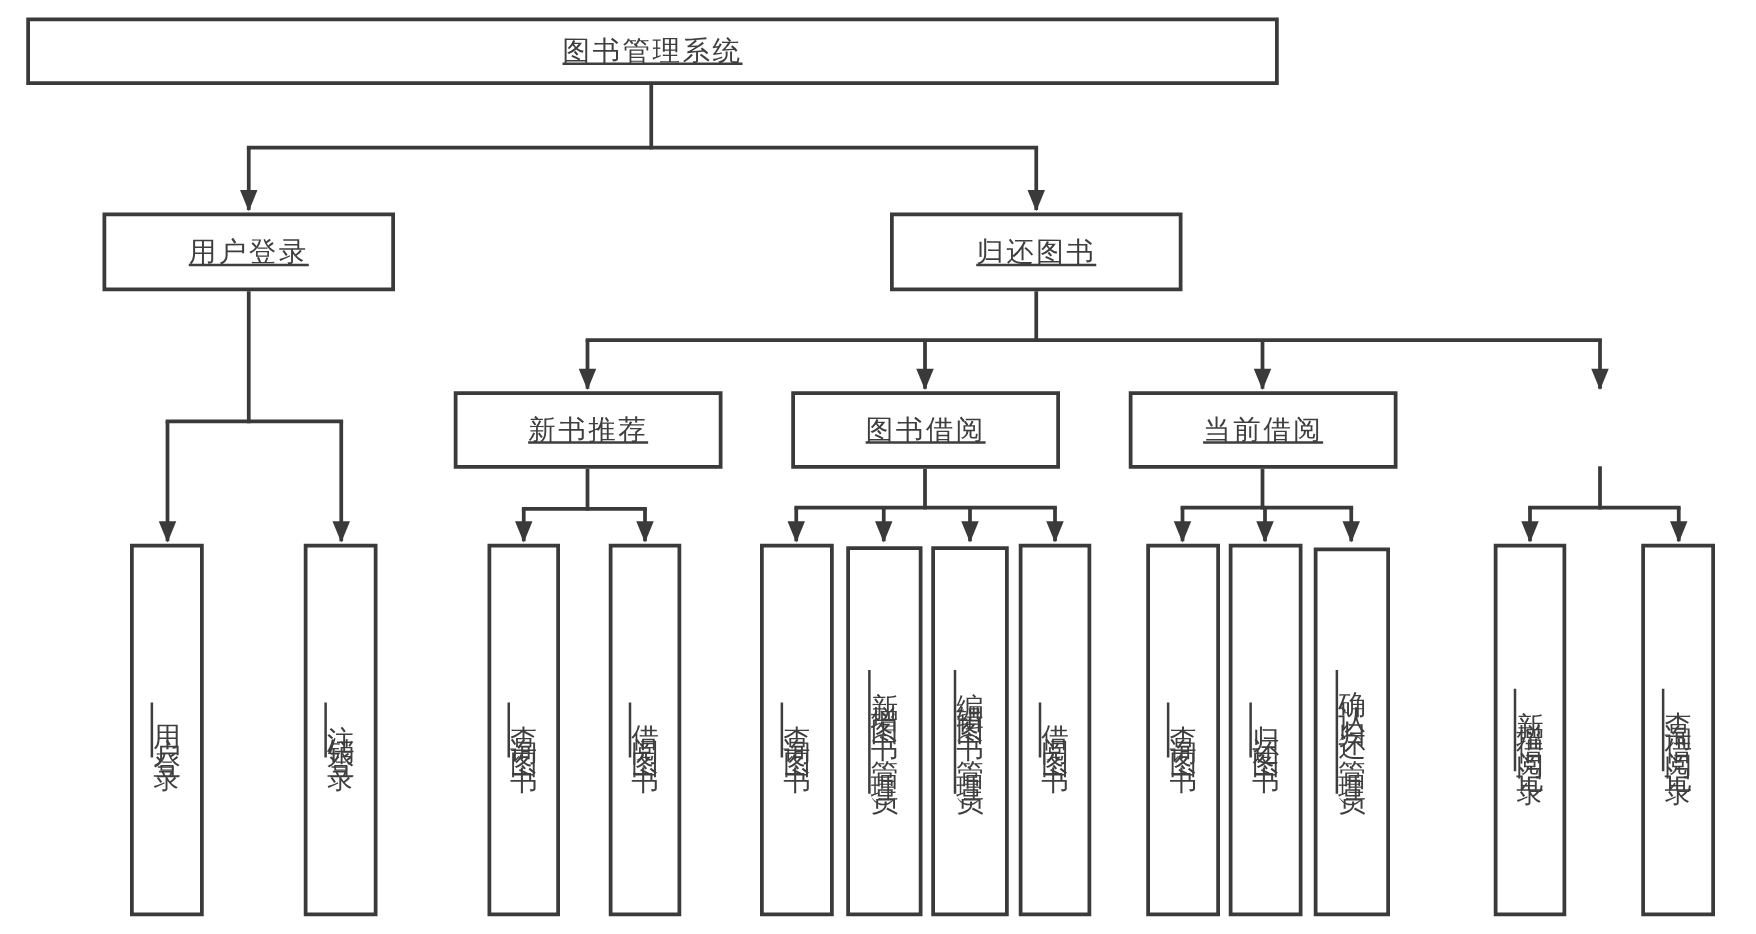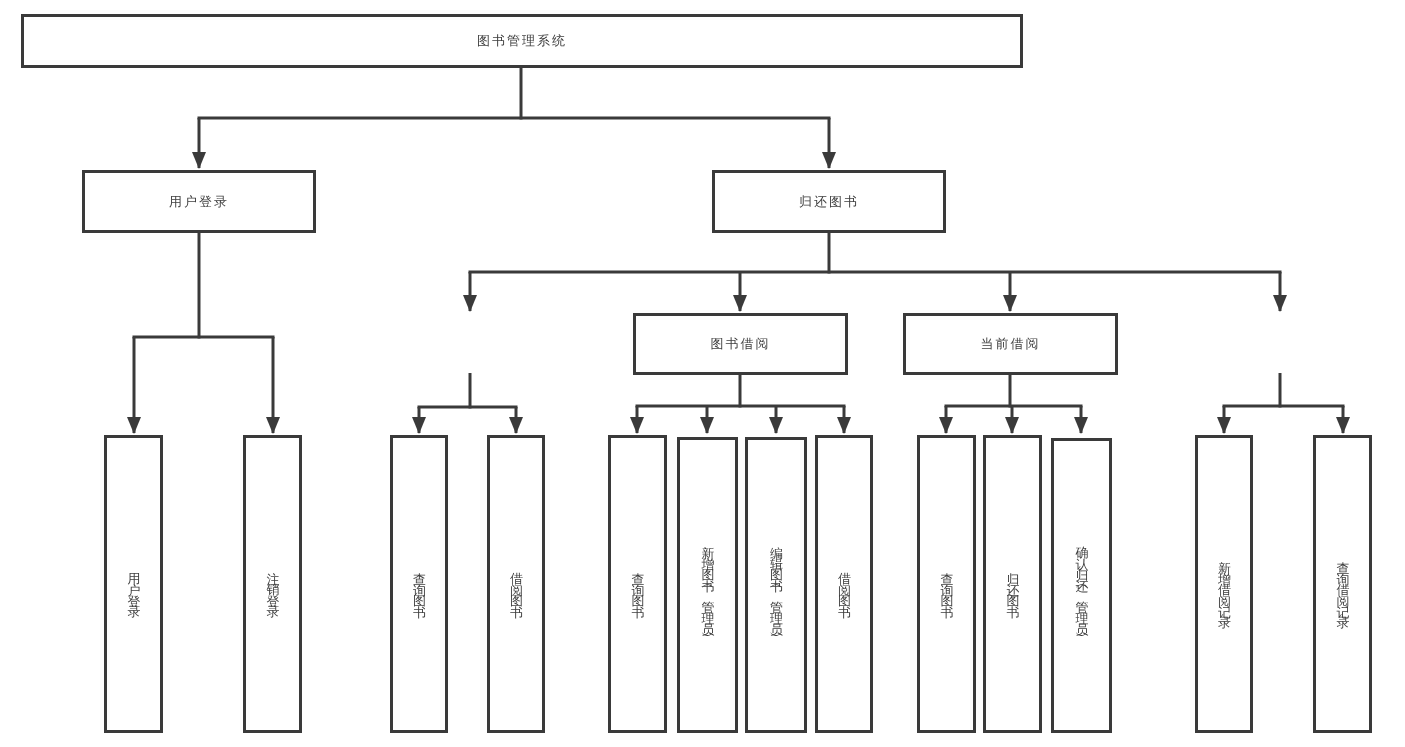--- a/index.html
+++ b/index.html
@@ -21,24 +21,25 @@
     position:absolute;
     box-sizing:border-box;
     border:3px solid var(--line);
     background:#ffffff;
     display:flex;
     align-items:center;
     justify-content:center;
     z-index:2;
   }
   .box span{
-    font-size:13px;
+    font-size:22px;
     letter-spacing:2px;
     color:var(--text);
     white-space:nowrap;
+    text-decoration:underline;
   }
   .box.v span{
     writing-mode:vertical-rl;
     text-orientation:mixed;
     letter-spacing:11px;
     white-space:normal;
   }
   .watermark{
     position:absolute;
     left:1186px;
@@ -107,20 +108,23 @@
     <span>图书管理系统</span>
   </div>
 
   <div class="box" style="left:82px;top:170px;width:234px;height:63px">
     <span>用户登录</span>
   </div>
   <div class="box" style="left:712px;top:170px;width:234px;height:63px">
     <span>归还图书</span>
   </div>
 
+  <div class="box" style="left:363px;top:313px;width:215px;height:62px">
+    <span>新书推荐</span>
+  </div>
   <div class="box" style="left:633px;top:313px;width:215px;height:62px">
     <span>图书借阅</span>
   </div>
   <div class="box" style="left:903px;top:313px;width:215px;height:62px">
     <span>当前借阅</span>
   </div>
 
   <div class="box v" style="left:104px;top:435px;width:59px;height:298px">
     <span>用户登录</span>
   </div>

